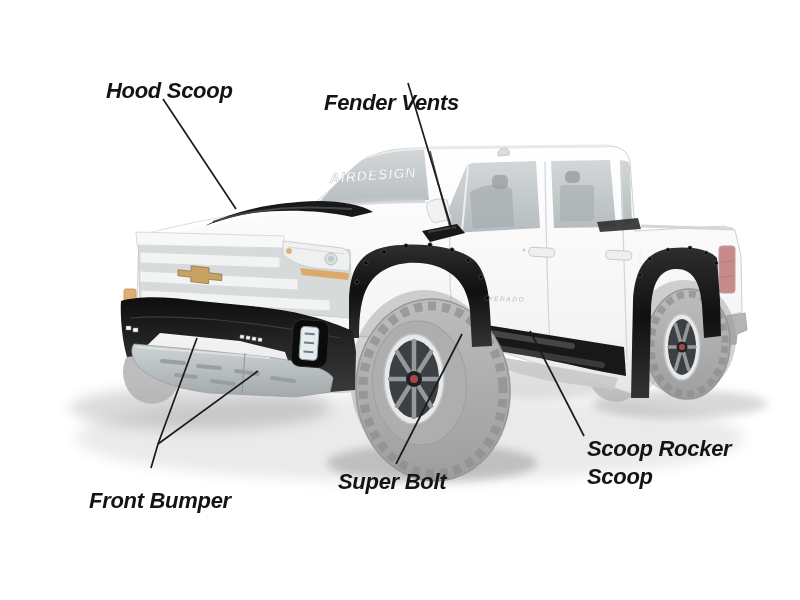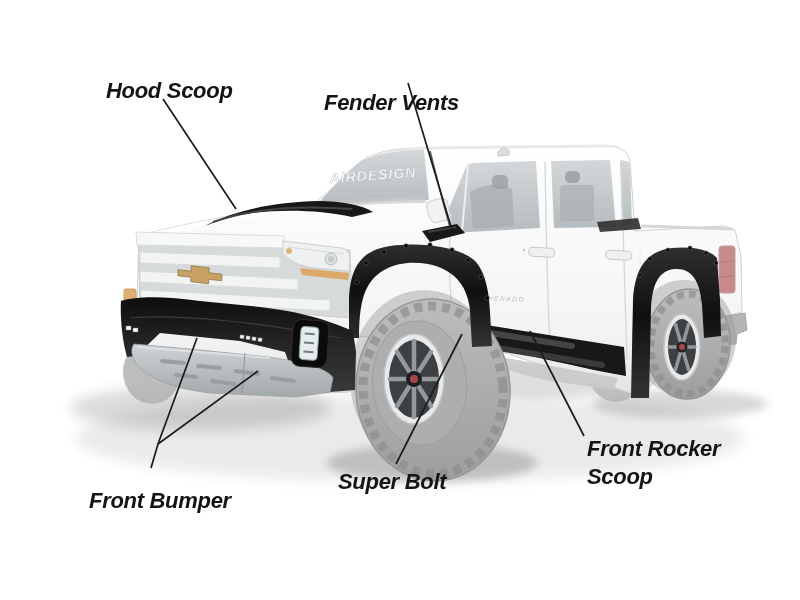--- a/index.html
+++ b/index.html
@@ -279,17 +279,17 @@
 <div class="callout" style="left:324px;top:44px;margin-top:45px;">
   <span class="cl">Fender Vents</span>
 </div>
 <div class="callout" style="left:89px;top:487px;">
   <span class="cl">Front Bumper</span>
 </div>
 <div class="callout" style="left:338px;top:468px;text-align:center;">
   <span class="cl">Super Bolt</span>
 </div>
 <div class="callout" style="left:587px;top:435px;">
-  <span class="cl">Front Rocker</span>
+  <span class="cl">Scoop Rocker</span>
   <span class="cl">Scoop</span>
 </div>
 
 </div>
 
 </body></html>

